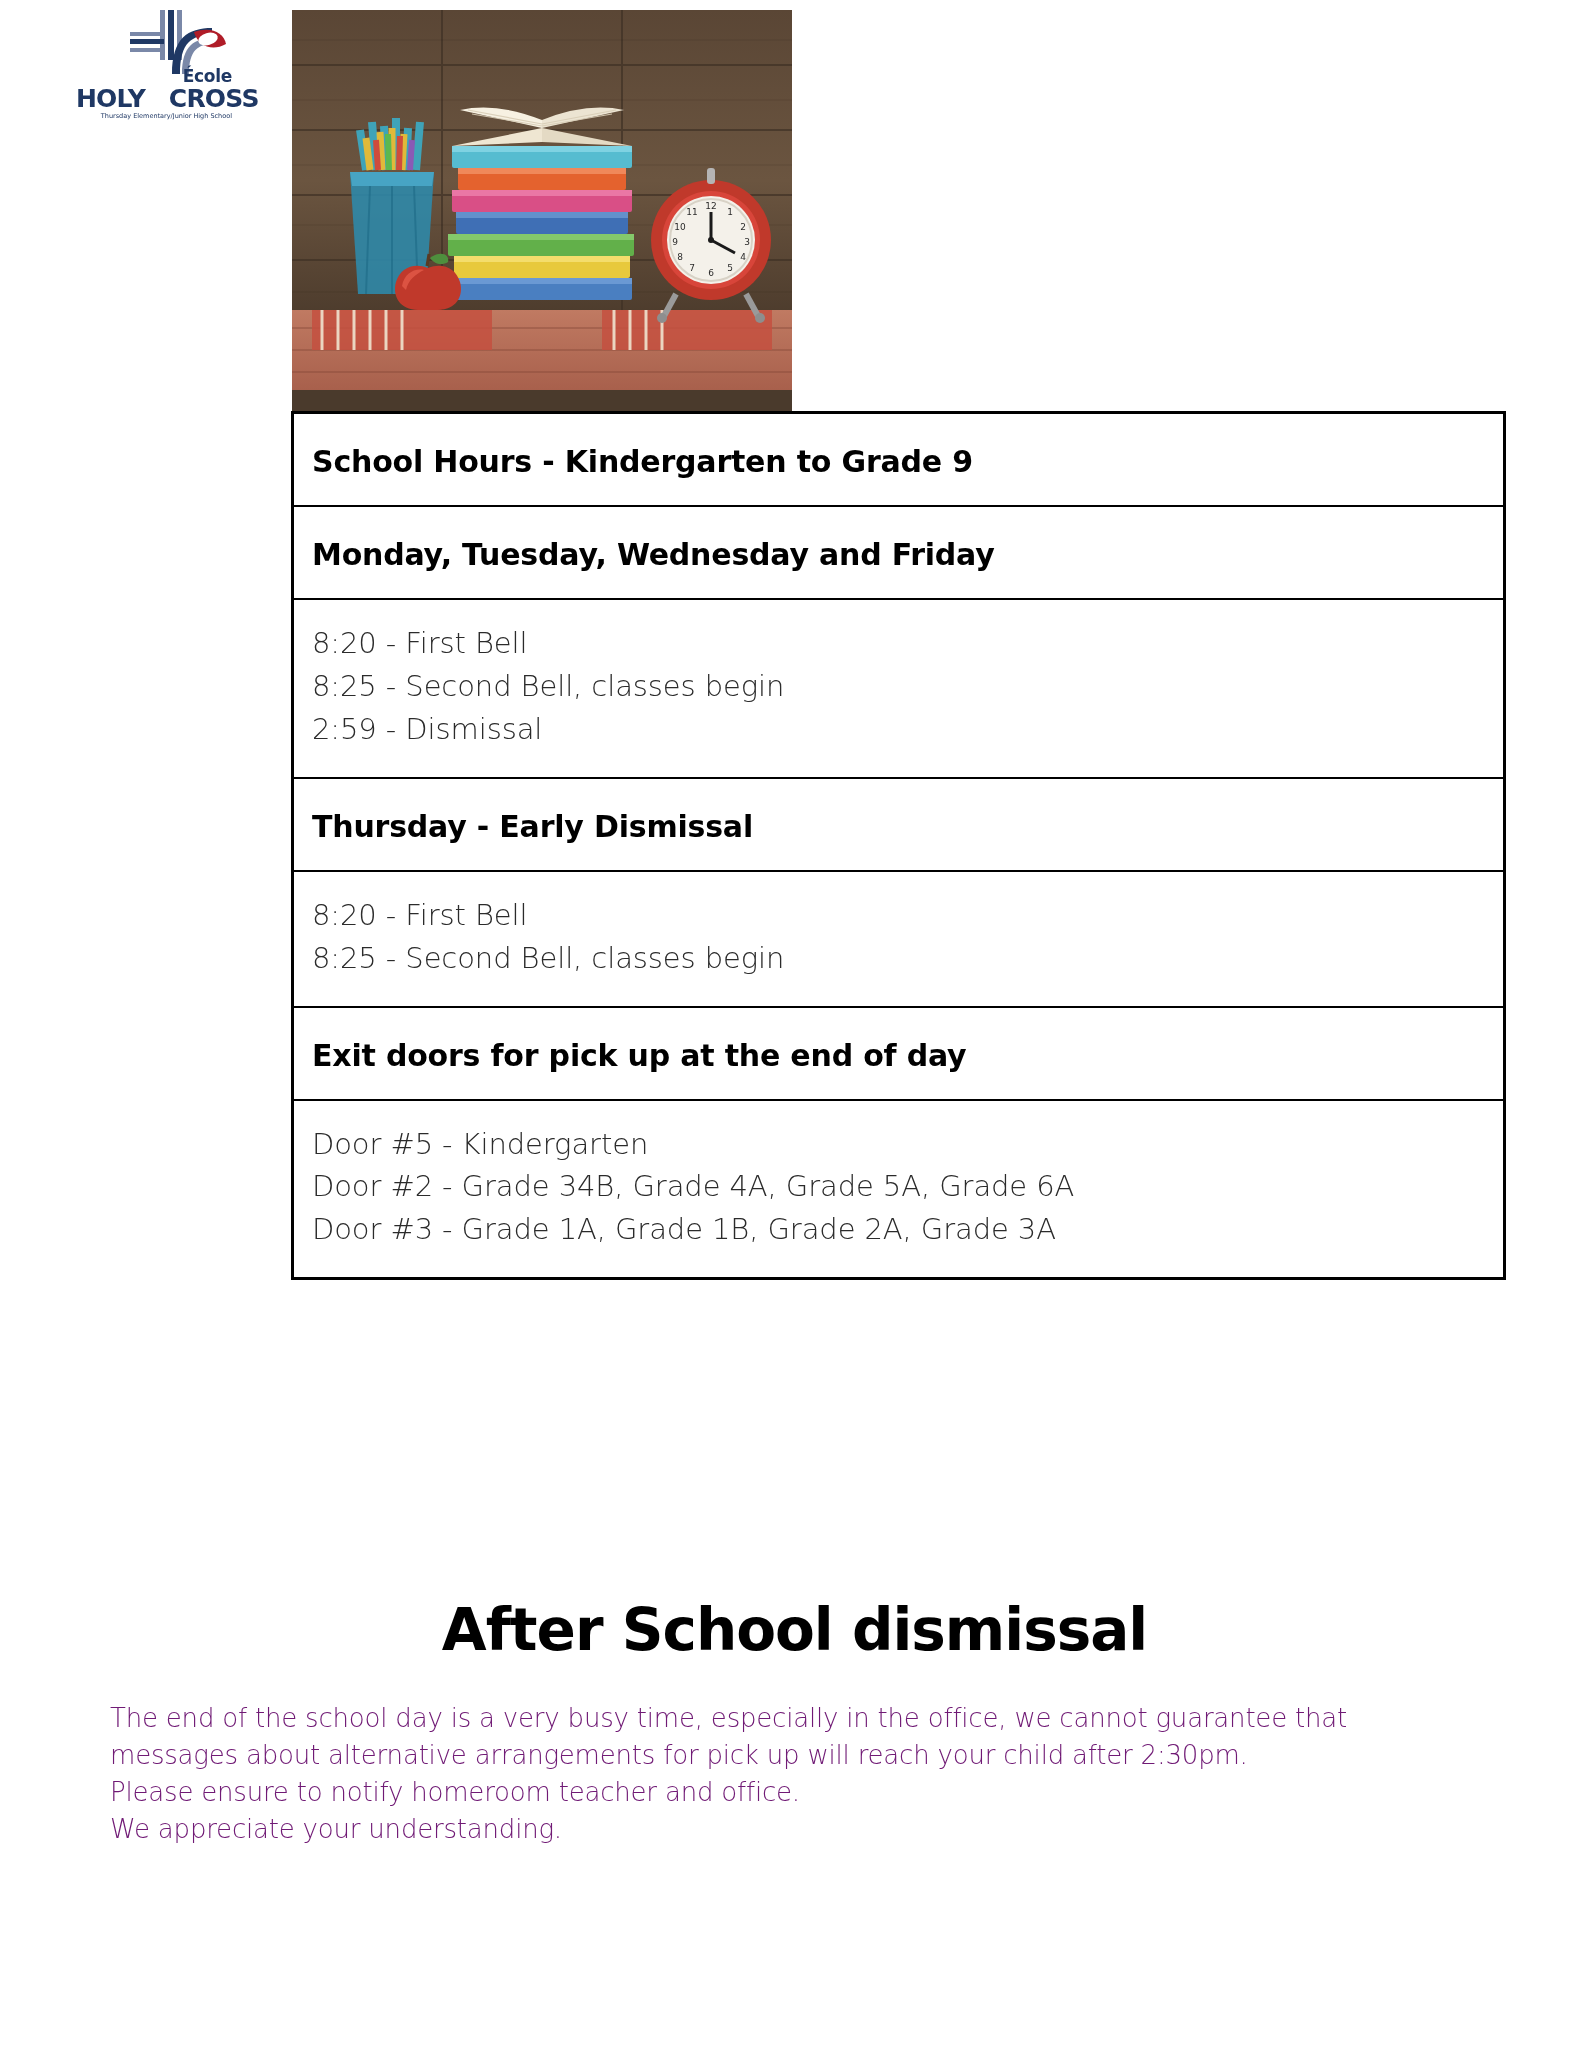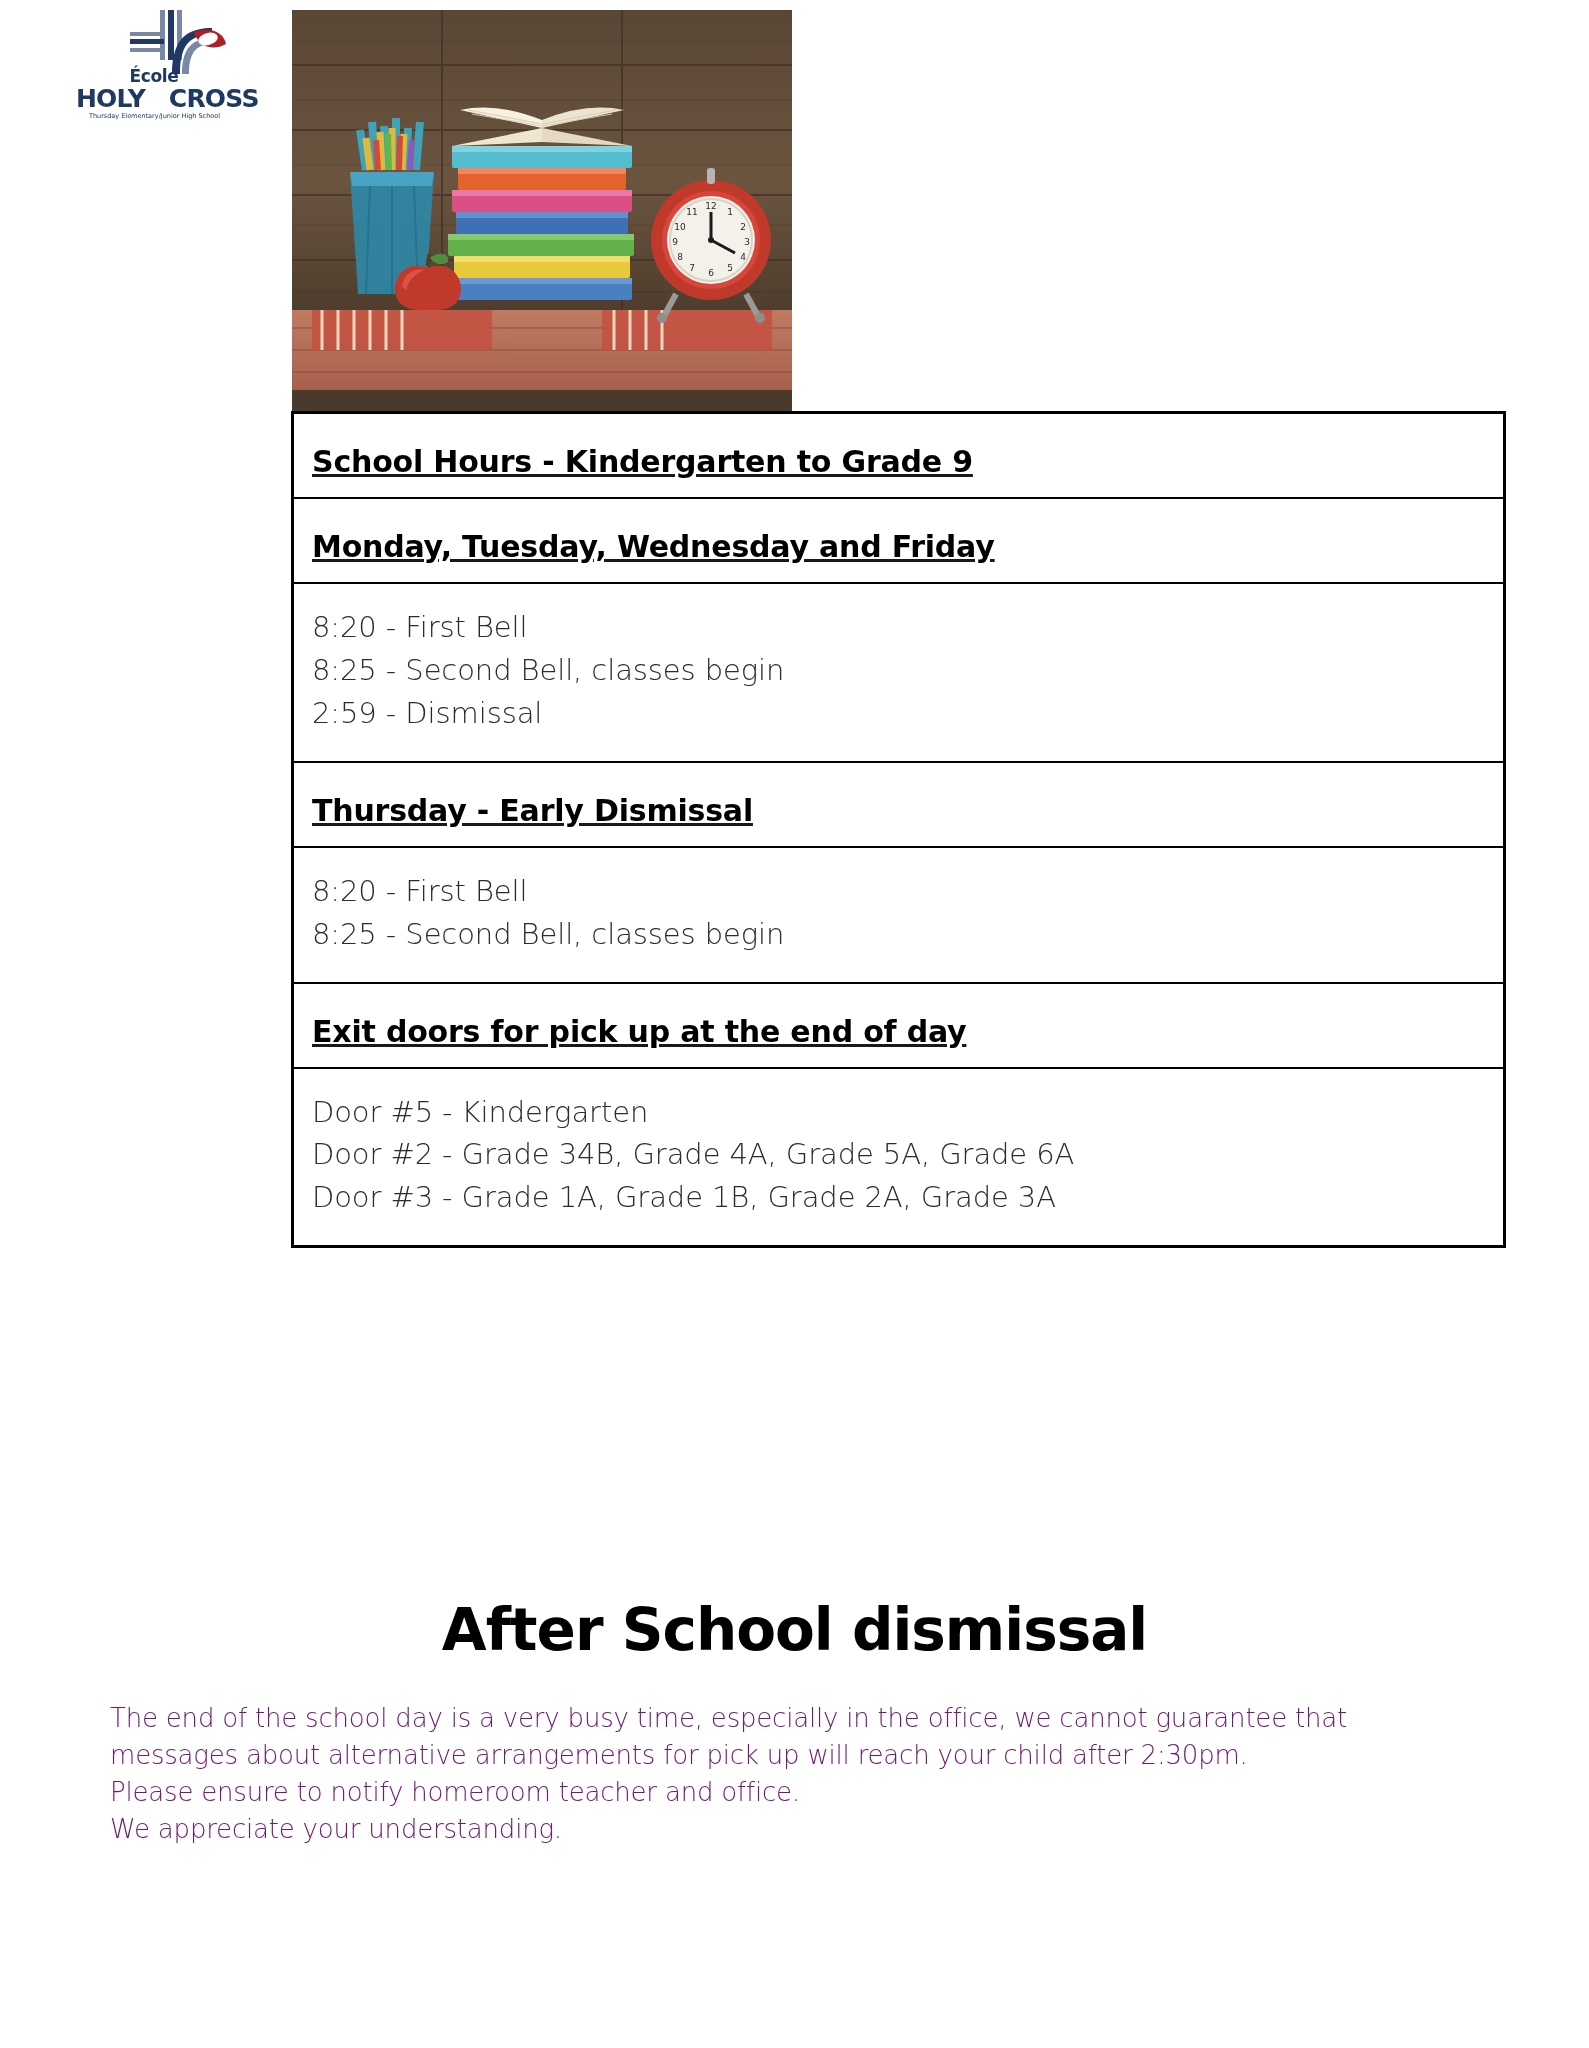--- a/index.html
+++ b/index.html
@@ -24,21 +24,21 @@
   .logo {
     position: absolute;
     left: 72px; top: 8px;
     width: 160px; height: 100px;
   }
   .logo svg { display: block; }
   .logo-text {
     position: absolute;
     left: 0; top: 60px;
     width: 160px;
-    text-align: center;
+    text-align: right;
     line-height: 1;
   }
   .logo-ecole {
     font-family: "DejaVu Sans", sans-serif;
     font-weight: bold;
     font-size: 17px;
     color: #1f3864;
     letter-spacing: -0.3px;
     margin-left: 4px;
   }
@@ -78,22 +78,21 @@
     border: 3px solid #000;
     background: #fff;
   }
   .row {
     border-bottom: 2px solid #000;
     padding: 20px 20px 20px 18px;
   }
   .row:last-child { border-bottom: none; }
   .row.head {
     padding-top: 30px;
-    padding-bottom: 18px;
-    text-decoration: underline;
+    padding-bottom: 26px;
   }
   .row.head .cell-text {
     font-family: "DejaVu Sans", sans-serif;
     font-weight: bold;
     font-size: 30px;
     color: #000;
     letter-spacing: -0.2px;
   }
   .row.body {
     padding-top: 22px;

